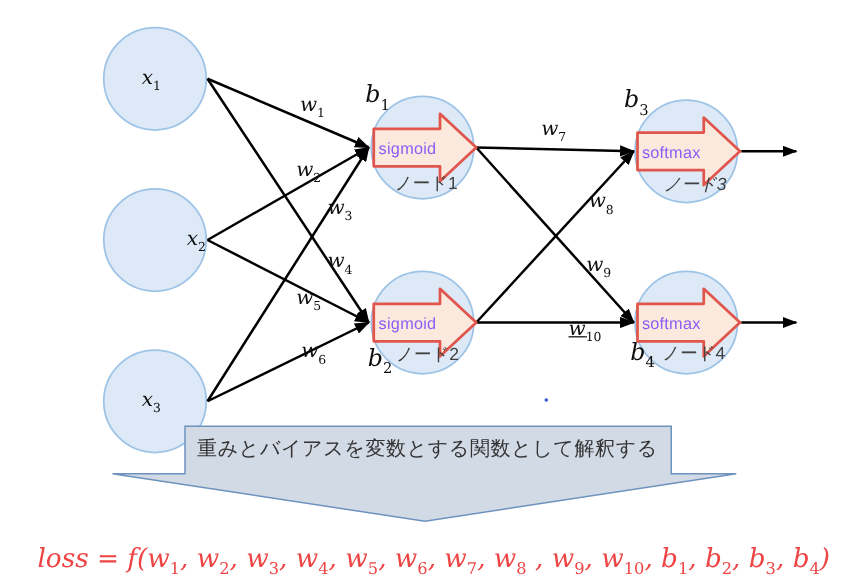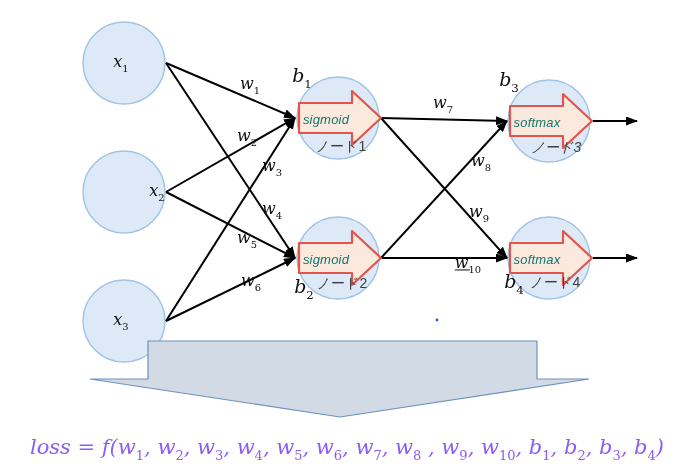--- a/index.html
+++ b/index.html
@@ -6,24 +6,24 @@
   body{width:686px;height:470px;position:relative;overflow:hidden;
        font-family:"Liberation Sans","DejaVu Sans",sans-serif;}
   #canvas{position:absolute;left:0;top:12px;width:686px;height:470px;}
   #diagram-svg{position:absolute;left:0;top:0;}
   .lbl{position:absolute;transform:translate(-50%,-50%);white-space:nowrap;line-height:1;}
   .math{font-family:"DejaVu Serif","Liberation Serif",serif;font-style:italic;color:#0d0d0d;}
   .math sub{font-size:0.62em;font-style:normal;position:relative;top:1px;}
   .xlabel{font-size:16px;}
   .wlabel{font-size:16px;}
   .blabel{font-size:19px;}
-  .act{font-size:13px;color:#0f766e;letter-spacing:0.2px;font-style:italic;}
+  .act{font-size:13px;color:#8b5cf6;letter-spacing:0.2px;}
   .nodename{font-size:14px;color:#404040;}
   .banner-label{font-size:16px;color:#333333;letter-spacing:0.5px;}
-  .formula{font-size:21px;color:#8b5cf6;}
+  .formula{font-size:21px;color:#ef4444;}
 </style>
 </head>
 <body>
 
 <div id="canvas">
 
   <svg id="diagram-svg" width="686" height="470" viewBox="0 0 686 470">
     <defs>
       <marker id="arrowhead" markerUnits="userSpaceOnUse" markerWidth="12" markerHeight="9" refX="11" refY="4.5" orient="auto">
         <path d="M0,0 L12,4.5 L0,9 Z" fill="#000000"></path>
@@ -85,15 +85,16 @@
       <div class="lbl nodename" style="left: 342px; top: 271px;">ノード2</div>
       <div class="lbl math blabel" style="left: 304px; top: 277px; text-align: center;">b<sub>2</sub></div>
       <div class="lbl act" style="left: 537px; top: 110px;">softmax</div>
       <div class="lbl nodename" style="left: 556px; top: 135px; font-style: italic;">ノード3</div>
       <div class="lbl math blabel" style="left: 509px; top: 70px;">b<sub>3</sub></div>
       <div class="lbl act" style="left: 537px; top: 247px;">softmax</div>
       <div class="lbl nodename" style="left: 555px; top: 270px;">ノード4</div>
       <div class="lbl math blabel" style="left: 514px; top: 272px;">b<sub>4</sub></div>
     </div>
 
+  <div class="lbl banner-label" style="left:342px;top:348px;">重みとバイアスを変数とする関数として解釈する</div>
 
   <div class="lbl math formula" style="left:347px;top:437px;">loss = f(w<sub>1</sub>, w<sub>2</sub>, w<sub>3</sub>, w<sub>4</sub>, w<sub>5</sub>, w<sub>6</sub>, w<sub>7</sub>, w<sub>8</sub> , w<sub>9</sub>, w<sub>10</sub>, b<sub>1</sub>, b<sub>2</sub>, b<sub>3</sub>, b<sub>4</sub>)</div>
 </div>
 
 </body></html>

